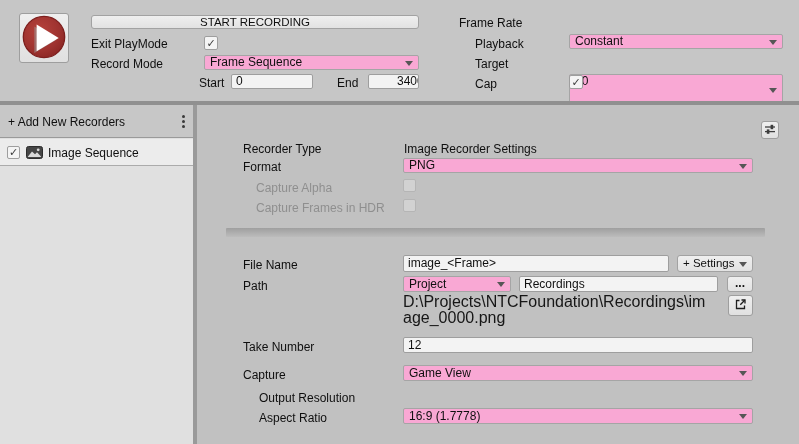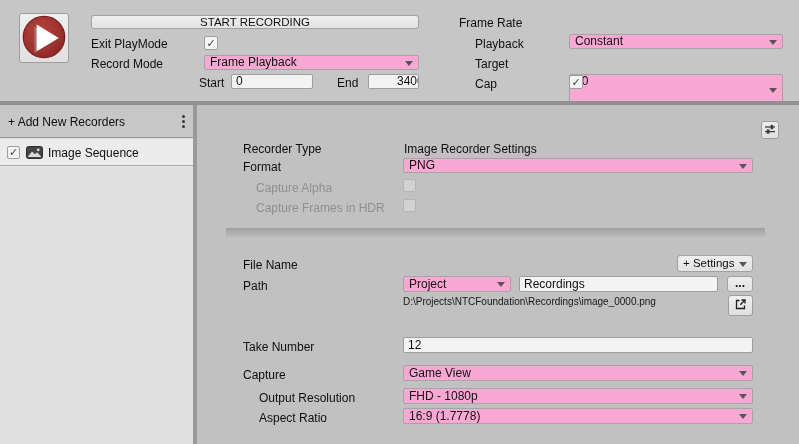--- a/index.html
+++ b/index.html
@@ -54,21 +54,21 @@
   .vdivider { position:absolute; left:193px; top:105px; width:4px; height:339px; background:#9a9a9a; }
   .main { position:absolute; left:197px; top:105px; width:602px; height:339px; background:#c1c1c1; }
   .separator {
     position:absolute; left:226px; top:228px; width:539px; height:9px;
     background:linear-gradient(#9f9f9f,#bcbcbc); border-radius:1px;
   }
   .kebab { position:absolute; right:8px; top:10px; width:4px; display:flex; flex-direction:column; gap:2px; align-items:center; }
   .kebab i { width:3px; height:3px; background:#3a3a3a; border-radius:50%; }
   .path-text {
     position:absolute; left:403px; top:294px; width:303px;
-    font-size:10px; line-height:16px; word-break:break-all; color:#161616;
+    font-size:16px; line-height:16px; word-break:break-all; color:#161616;
   }
   .icon-btn {
     position:absolute; background:linear-gradient(#efefef,#e0e0e0);
     border:1px solid #9e9e9e; border-radius:3px;
     display:flex; align-items:center; justify-content:center; cursor:default;
   }
 </style>
 </head>
 <body>
 
@@ -95,21 +95,21 @@
 
     <div class="btn" style="left:91px; top:15px; width:328px; height:14px; font-size:11.5px; line-height:12px;">START RECORDING</div>
 
     <div class="lbl" style="left:91px; top:37px;">Exit PlayMode</div>
     <div class="cbx" style="left:204px; top:36px;">
       <span class="check">✓</span>
     </div>
 
     <div class="lbl" style="left:91px; top:57px;">Record Mode</div>
     <div class="dd" style="left:204px; top:55px; width:215px; height:15px;">
-      <span>Frame Playback</span>
+      <span>Frame Sequence</span>
       <i class="dd-arrow"></i>
     </div>
 
     <div class="lbl" style="left:199px; top:76px;">Start</div>
     <div class="field" style="left:231px; top:74px; width:82px; height:15px;">0</div>
     <div class="lbl" style="left:337px; top:76px;">End</div>
     <div class="field" style="left:368px; top:74px; width:51px; height:15px;padding-left:28px;">3400</div>
 
     <div class="lbl" style="left:459px; top:16px;">Frame Rate</div>
 
@@ -183,20 +183,21 @@
 
   <div class="lbl dis" style="left:256px; top:181px;">Capture Alpha</div>
   <div class="cbx small dis" style="left:403px; top:179px;"></div>
 
   <div class="lbl dis" style="left:256px; top:201px;">Capture Frames in HDR</div>
   <div class="cbx small dis" style="left:403px; top:199px;"></div>
 
   <div class="separator"></div>
 
   <div class="lbl" style="left:243px; top:258px;">File Name</div>
+  <div class="field" style="left:403px; top:255px; width:266px; height:17px; line-height:15px;">image_&lt;Frame&gt;</div>
   <div class="btn" style="left:677px; top:255px; width:76px; height:17px; line-height:15px; text-align:left; padding:0 12px 0 5px; font-size:11.5px;">
     <span>+ Settings</span>
     <i class="dd-arrow"></i>
   </div>
 
   <div class="lbl" style="left:243px; top:279px;">Path</div>
   <div class="dd" style="left:403px; top:276px; width:108px; height:16px; line-height:14px;">
     <span>Project</span>
     <i class="dd-arrow"></i>
   </div>
@@ -217,24 +218,20 @@
   <div class="lbl" style="left:243px; top:340px;">Take Number</div>
   <div class="field" style="left:403px; top:337px; width:350px; height:16px; line-height:14px;">12</div>
 
   <div class="lbl" style="left:243px; top:368px;">Capture</div>
   <div class="dd" style="left:403px; top:365px; width:350px; height:16px; line-height:14px;">
     <span>Game View</span>
     <i class="dd-arrow"></i>
   </div>
 
   <div class="lbl" style="left:259px; top:391px;">Output Resolution</div>
-  <div class="dd" style="left:403px; top:388px; width:350px; height:16px; line-height:14px;">
-    <span>FHD - 1080p</span>
-    <i class="dd-arrow"></i>
-  </div>
 
   <div class="lbl" style="left:259px; top:411px;">Aspect Ratio</div>
   <div class="dd" style="left:403px; top:408px; width:350px; height:16px; line-height:14px;">
     <span>16:9 (1.7778)</span>
     <i class="dd-arrow"></i>
   </div>
 
 </div>
 
 </body></html>

